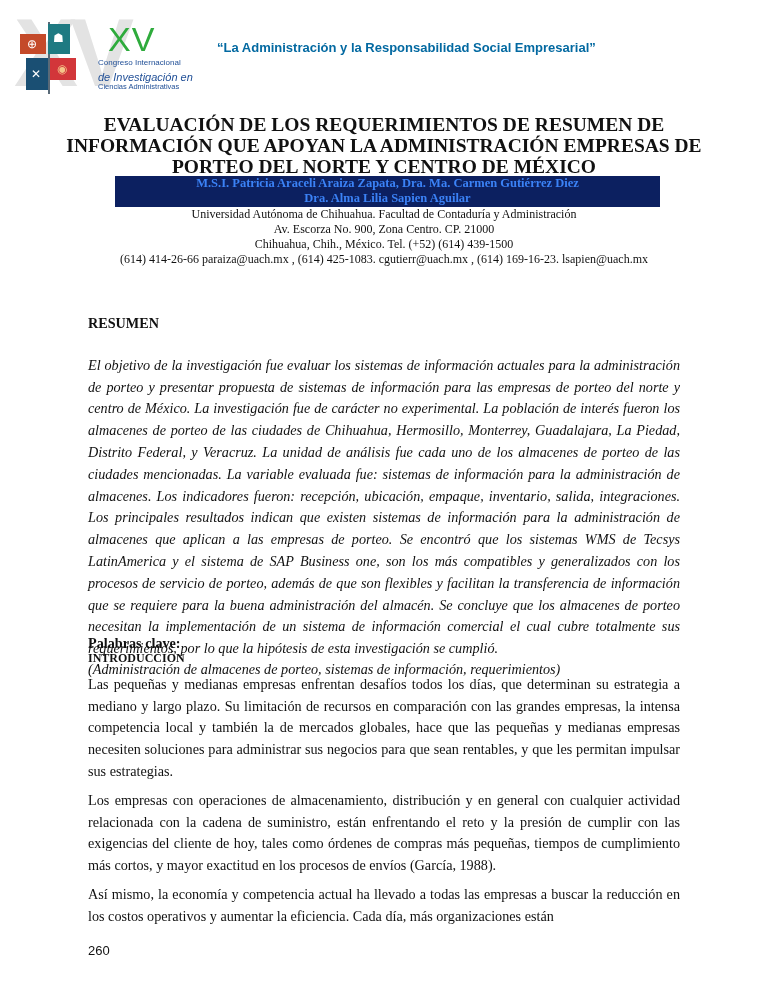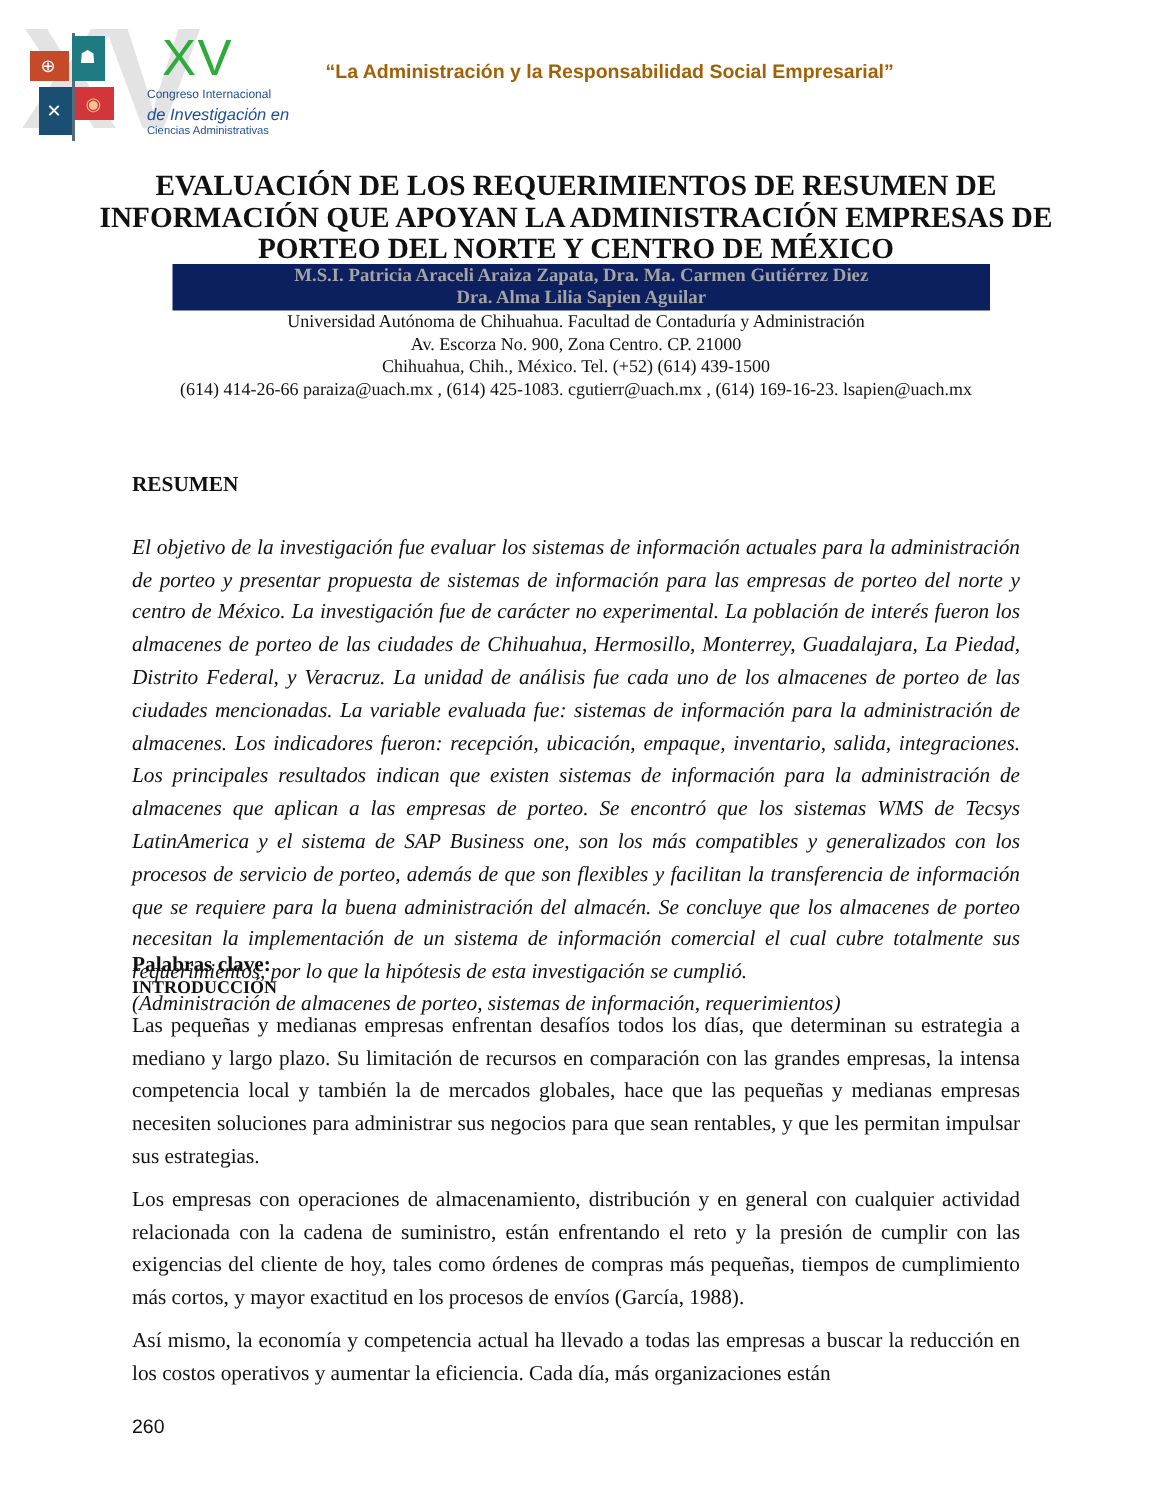--- a/index.html
+++ b/index.html
@@ -18,27 +18,27 @@
   .logo .t4 { left: 38px; top: 44px; width: 26px; height: 22px; background: #d2363a; }
   .logo .glyph { position: absolute; color: #fff; font-size: 12px; line-height: 1; }
   .logo .pole { position: absolute; left: 36px; top: 8px; width: 2px; height: 72px; background: #5a6a78; }
   .logo .xv { position: absolute; left: 96px; top: 8px; font-family: "Liberation Sans", sans-serif; font-size: 34px;
               line-height: 34px; color: #2eab3c; letter-spacing: 1px; }
   .logo .ltxt { position: absolute; left: 86px; font-family: "Liberation Sans", sans-serif; color: #1f4e96; white-space: nowrap; }
   .logo .l1 { top: 44px; font-size: 8px; }
   .logo .l2 { top: 57px; font-size: 11px; font-style: italic; }
   .logo .l3 { top: 68px; font-size: 7.5px; }
 
-  .tagline { position: absolute; left: 217px; top: 40px; font-size: 13px; font-weight: bold; color: #a16207; }
+  .tagline { position: absolute; left: 217px; top: 40px; font-size: 13px; font-weight: bold; color: #0369a1; }
 
   
   .title { position: absolute; left: 60px; top: 114px; width: 648px; text-align: center;
            font-weight: bold; font-size: 19.5px; line-height: 21px; }
   .authors-band { position: absolute; left: 115px; top: 176px; width: 545px; height: 31px; background: #0c2060;
-                  color: #a3a3a3; text-align: center; font-weight: bold; font-size: 12.5px; line-height: 15px; padding-top: 0px; }
+                  color: #3b82f6; text-align: center; font-weight: bold; font-size: 12.5px; line-height: 15px; padding-top: 0px; }
   .affil { position: absolute; left: 30px; top: 207px; width: 708px; text-align: center; font-size: 12px; line-height: 15px; }
 
   
   .block { position: absolute; left: 88px; width: 592px; font-size: 14.2px; line-height: 21.8px; text-align: justify; }
   .h { font-weight: bold; }
   .abstract { font-style: italic; }
   .page-num { position: absolute; left: 88px; top: 943px; font-size: 13px; font-family: "Liberation Sans", sans-serif; }
   p { margin: 0; }
 </style>
 </head>

